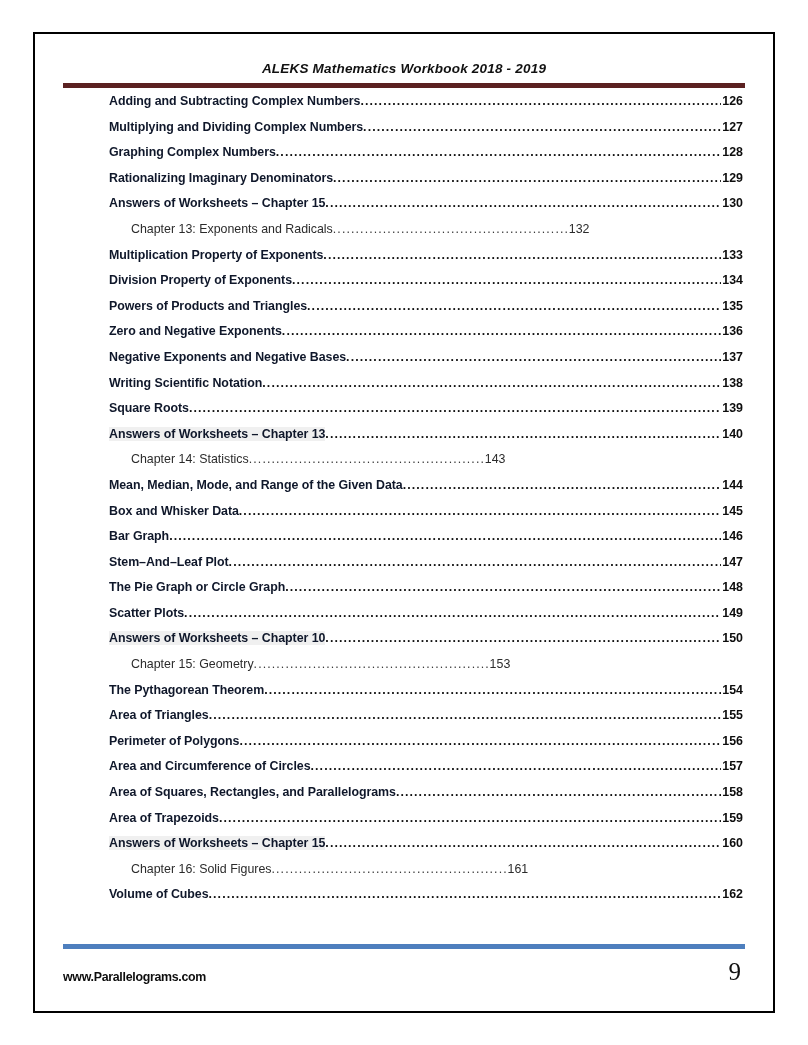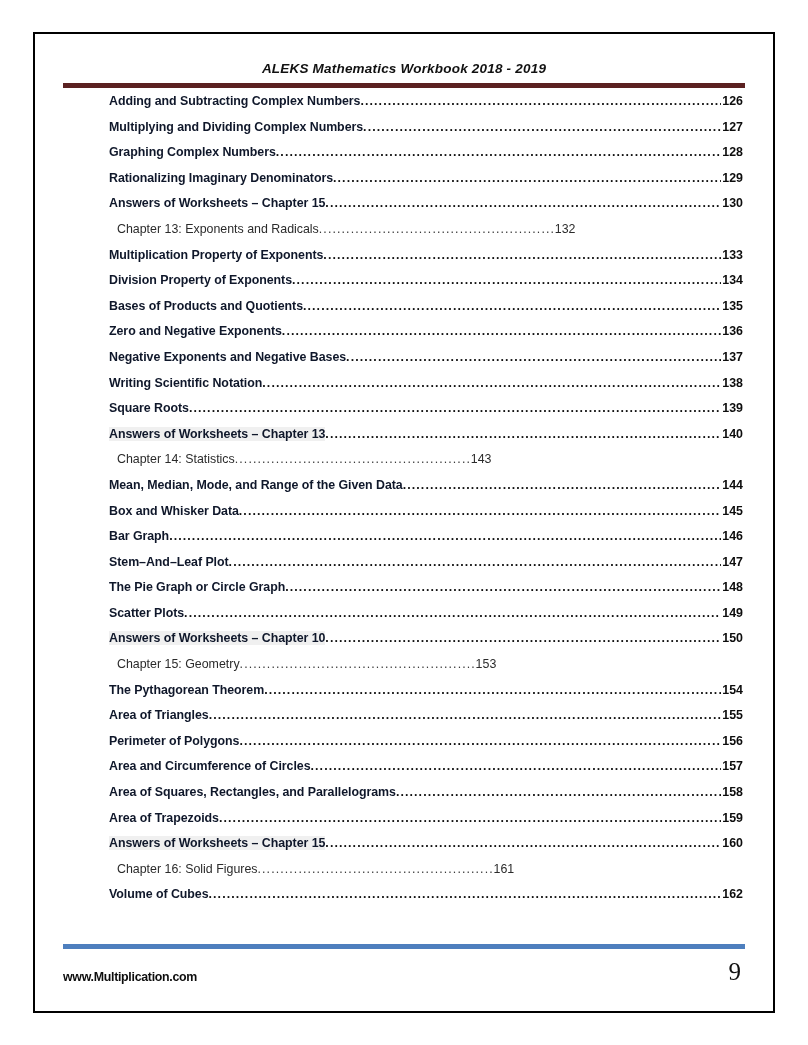--- a/index.html
+++ b/index.html
@@ -90,23 +90,22 @@
     color: #0d0d0d;
   }
   .level-entry .toc-dots {
     font-size: 12.4px;
     font-weight: bold;
     color: #111111;
   }
 
   
   .level-chapter .toc-line {
-    padding-left: 62px;
+    padding-left: 96px;
     padding-right: 30px;
-    margin-left: 20px;
   }
   .level-chapter .toc-label {
     font-size: 12.4px;
     font-weight: normal;
     color: #2b2b2b;
   }
   .level-chapter .toc-page {
     font-size: 12.4px;
     font-weight: normal;
     color: #2b2b2b;
@@ -259,21 +258,21 @@
         <div class="toc-line">
           <span class="toc-label">Division Property of Exponents</span>
           <span class="toc-fill">
             <span class="toc-dots">...........................................................................................................................................</span>
           </span>
           <span class="toc-page">134</span>
         </div>
       </div>
       <div class="toc-row level-entry">
         <div class="toc-line">
-          <span class="toc-label">Bases of Products and Quotients</span>
+          <span class="toc-label">Powers of Products and Triangles</span>
           <span class="toc-fill">
             <span class="toc-dots">...........................................................................................................................................</span>
           </span>
           <span class="toc-page">135</span>
         </div>
       </div>
       <div class="toc-row level-entry">
         <div class="toc-line">
           <span class="toc-label">Zero and Negative Exponents</span>
           <span class="toc-fill">
@@ -481,18 +480,18 @@
             <span class="toc-dots">...........................................................................................................................................</span>
           </span>
           <span class="toc-page">162</span>
         </div>
       </div>
     </div>
 
   <div id="footer">
     <div id="footer-rule"></div>
     <div id="footer-inner">
-      <div id="footer-site">www.Multiplication.com</div>
+      <div id="footer-site">www.Parallelograms.com</div>
       <div id="footer-pageno">9</div>
     </div>
   </div>
 
 </div>
 
 </body></html>

